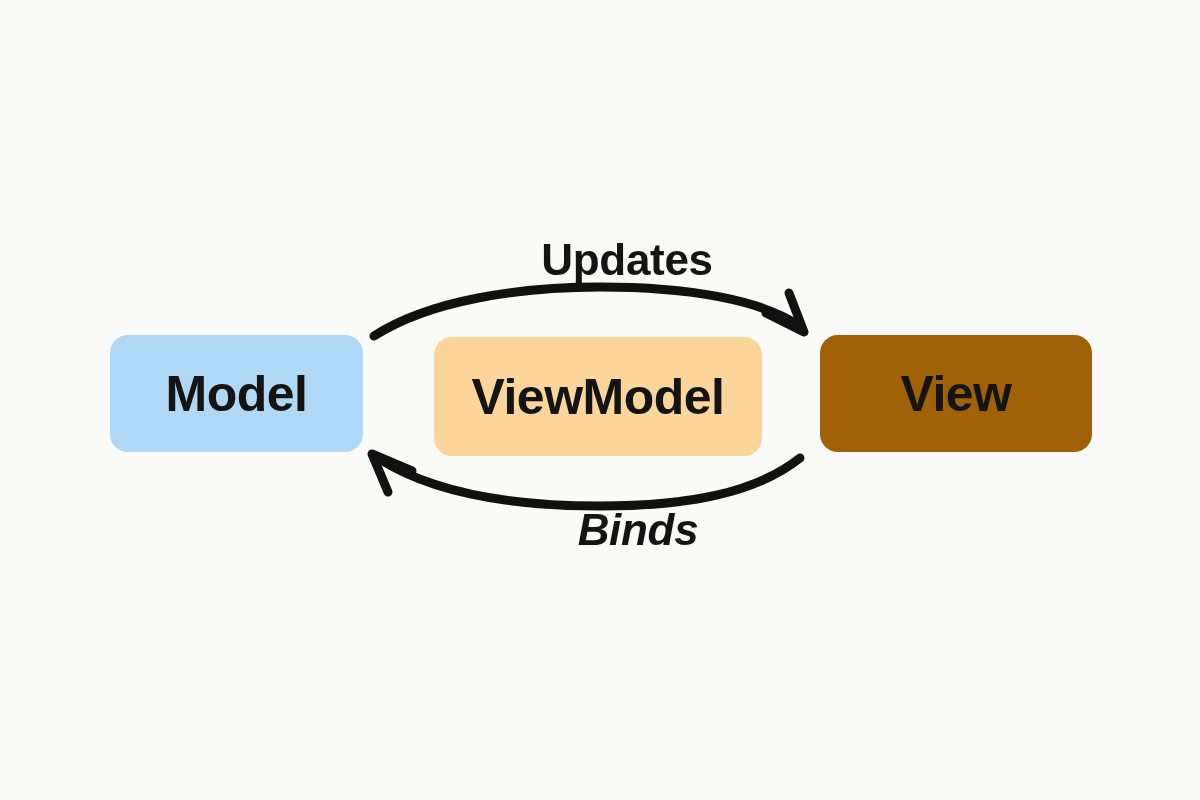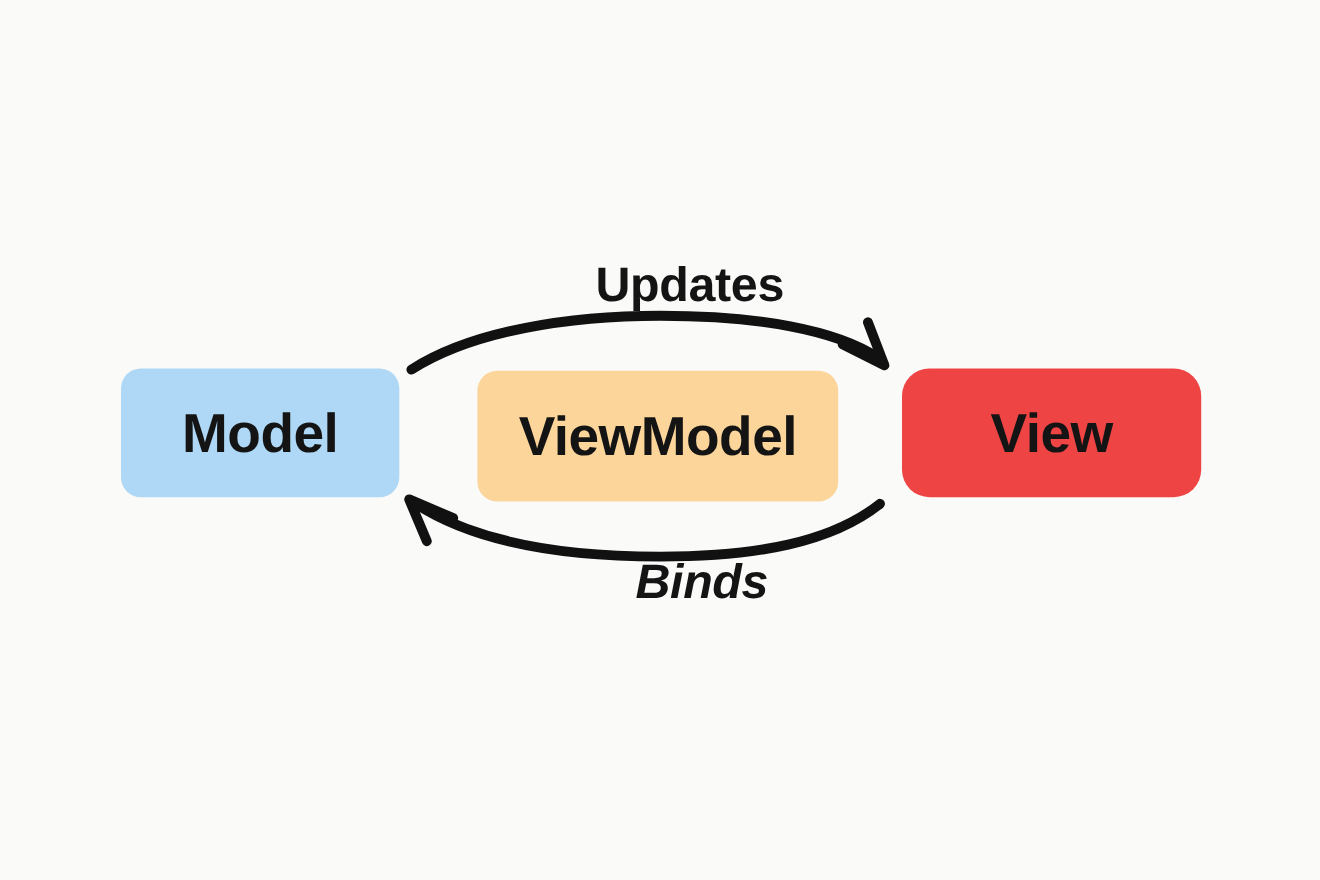--- a/index.html
+++ b/index.html
@@ -123,17 +123,17 @@
   <div class="edge-label" id="label-binds" style="color: rgb(20, 20, 20);">Binds</div>
 
   <div class="node" id="node-model" style="background: rgb(174, 216, 245);">
     <span class="node-label" style="color: rgb(20, 20, 20);">Model</span>
   </div>
 
   <div class="node" id="node-viewmodel" style="background: rgb(251, 213, 154);">
     <span class="node-label" style="color: rgb(20, 20, 20);">ViewModel</span>
   </div>
 
-  <div class="node" id="node-view" style="background: #ef4444; border-radius: 25px;">
+  <div class="node" id="node-view" style="background: #a16207;">
     <span class="node-label" style="color: rgb(20, 20, 20);">View</span>
   </div>
 
 </div>
 
 </body></html>

